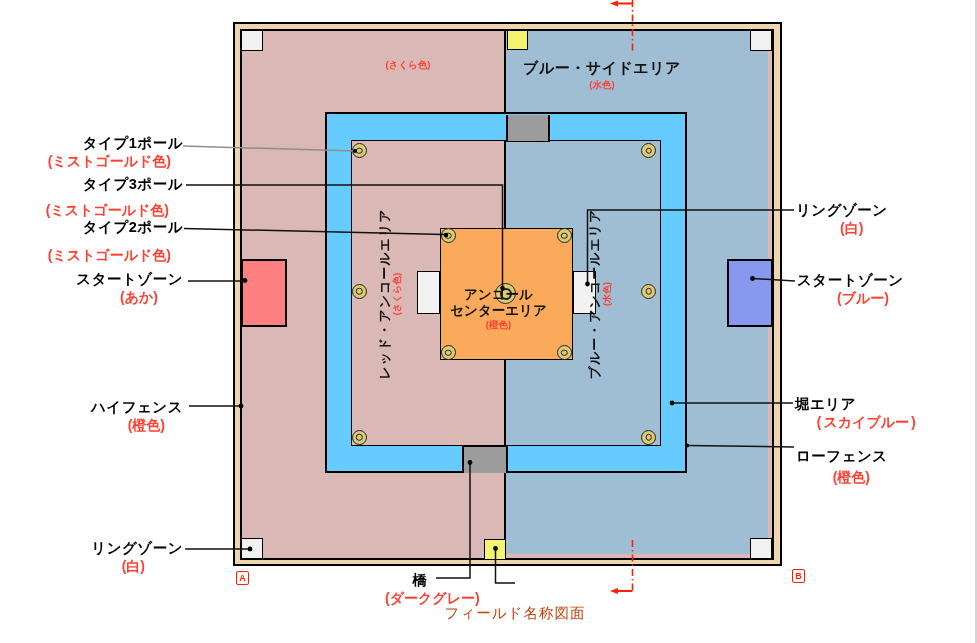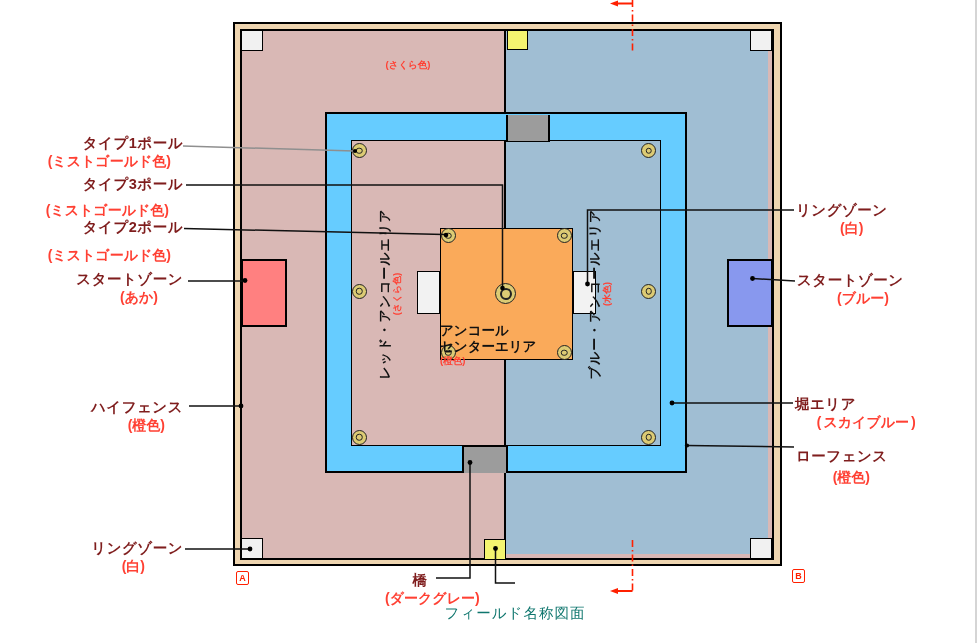--- a/index.html
+++ b/index.html
@@ -36,39 +36,39 @@
         box-sizing:border-box;z-index:9;}
   .pole.t{width:15px;height:15px;}
   .pole.big{width:21px;height:21px;}
   .pole::after{content:"";position:absolute;left:50%;top:50%;transform:translate(-50%,-50%);
         width:4.5px;height:4.5px;border:1.4px solid #222;border-radius:50%;}
   .pole.big::after{width:8px;height:8px;border-width:2px;}
   
   .fld-label{position:absolute;z-index:10;text-align:center;color:#111;font-weight:bold;}
   .fld-label .main{font-size:15px;letter-spacing:0.5px;}
   .fld-label .note{font-size:9.5px;color:#FF4033;font-weight:bold;margin-top:1px;}
-  .center-label{position:absolute;left:440px;top:323px;width:117px;z-index:10;}
+  .center-label{position:absolute;left:440px;top:287px;width:117px;z-index:10;text-align:center;}
   .center-label .main{font-size:13.5px;font-weight:bold;color:#111;line-height:16px;}
   .center-label .note{font-size:9.5px;color:#FF4033;font-weight:bold;}
   .vert-label{position:absolute;width:240px;height:36px;z-index:10;text-align:center;
         transform:rotate(-90deg);}
   .vert-label .main{font-size:13px;font-weight:bold;color:#111;letter-spacing:1px;line-height:14px;}
   .vert-label .note{font-size:9px;color:#FF4033;font-weight:bold;line-height:10px;}
   
   .callout{position:absolute;z-index:25;white-space:nowrap;}
-  .callout .main{font-size:14.5px;font-weight:bold;color:#7f1d1d;letter-spacing:0.5px;}
+  .callout .main{font-size:14.5px;font-weight:bold;color:#000000;letter-spacing:0.5px;}
   .callout .note{font-size:14px;font-weight:bold;color:#FF4033;}
   .ra{text-align:right;}
   .la{text-align:left;}
   .ca{text-align:center;}
   
   .sec-marker{position:absolute;z-index:26;width:11px;height:12px;border:1.6px solid #FF2000;
         border-radius:2px;color:#FF2000;font-size:9px;font-weight:bold;text-align:center;line-height:12px;}
   .title{position:absolute;left:400px;top:604px;width:230px;text-align:center;z-index:25;
-        font-size:14.5px;color:#0f766e;letter-spacing:1px;}
+        font-size:14.5px;color:#c2410c;letter-spacing:1px;}
   .page-right-edge{position:absolute;right:0;top:0;width:2px;height:643px;background:#D5D5D5;}
   svg.overlay{position:absolute;left:0;top:0;z-index:20;pointer-events:none;}
 </style>
 </head>
 <body>
 
 <div id="page">
 
   <div class="wall"></div>
   <div class="inner-field"></div>
@@ -108,20 +108,24 @@
 
   <div class="pole t" style="left:440.5px;top:228px;"></div>
   <div class="pole t" style="left:556.5px;top:228px;"></div>
   <div class="pole t" style="left:440.5px;top:345px;"></div>
   <div class="pole t" style="left:556.5px;top:345px;"></div>
 
   <div class="pole big" style="left:495px;top:283px;"></div>
 
   <div class="fld-label" style="left:325px;top:58px;width:166px;">
     <div class="note">(さくら色)</div>
+  </div>
+  <div class="fld-label" style="left:519px;top:59px;width:166px;">
+    <div class="main">ブルー・サイドエリア</div>
+    <div class="note">(水色)</div>
   </div>
   <div class="center-label">
     <div class="main">アンコール</div>
     <div class="main">センターエリア</div>
     <div class="note">(橙色)</div>
   </div>
   <div class="vert-label" style="left:276px;top:276px;">
     <div class="main">レッド・アンコールエリア</div>
     <div class="note">(さくら色)</div>
   </div>

